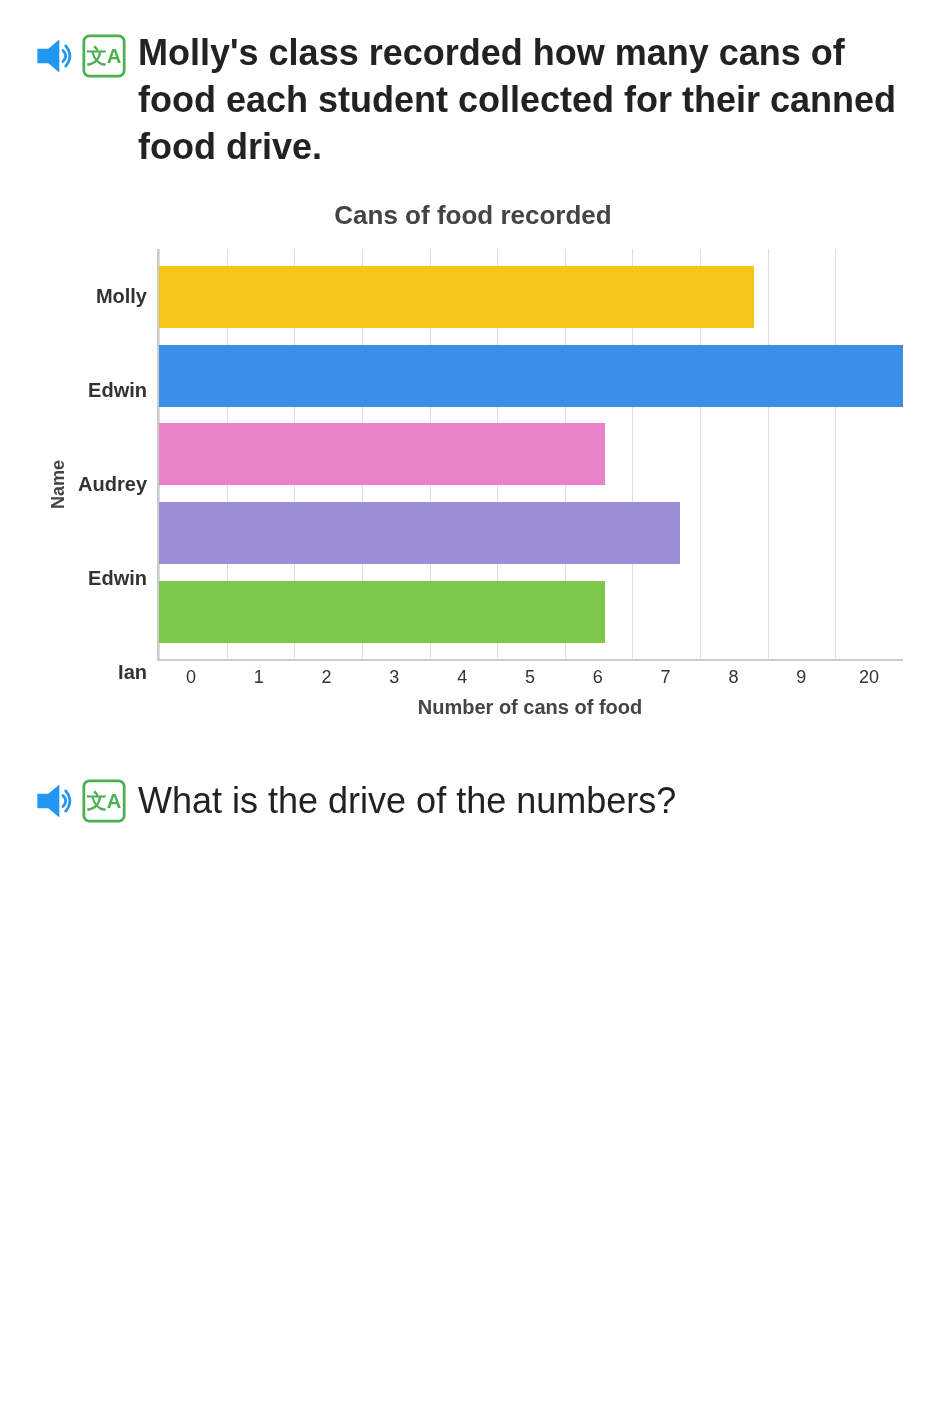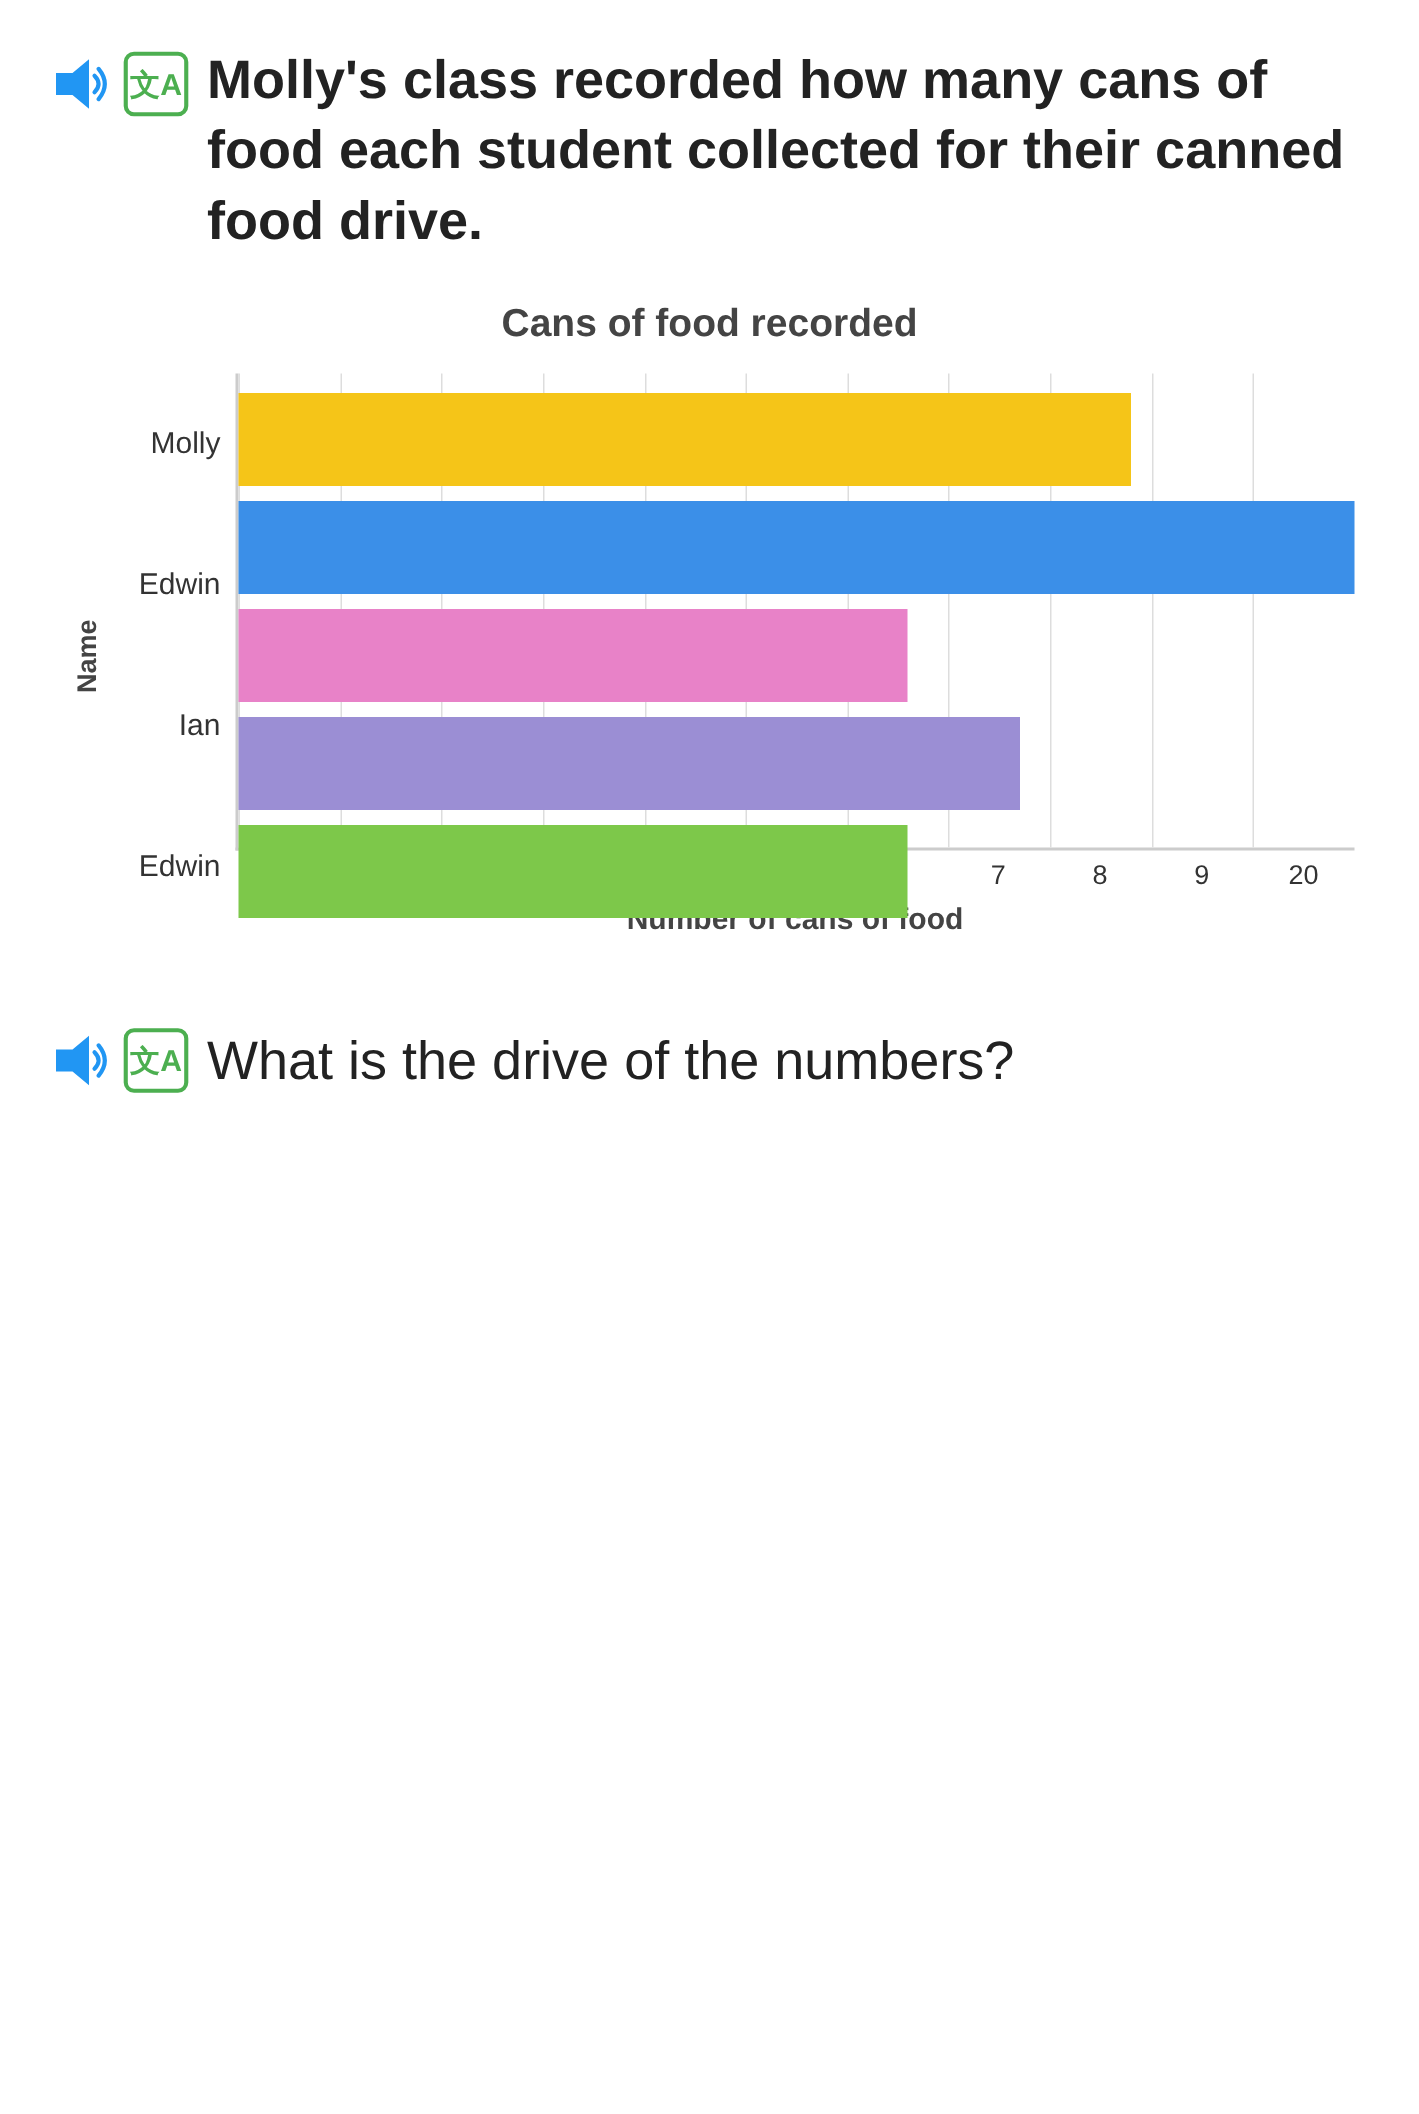--- a/index.html
+++ b/index.html
@@ -67,20 +67,21 @@
       writing-mode: vertical-rl;
       transform: rotate(180deg);
     }
     .y-names {
       display: flex;
       flex-direction: column;
       justify-content: space-around;
       width: 80px;
       padding-right: 10px;
       padding-top: 0;
+      font-weight: bold;
     }
     .y-name {
       font-size: 20px;
       color: #333;
       text-align: right;
       display: flex;
       align-items: center;
       justify-content: flex-end;
       height: 90px;
     }
@@ -181,22 +182,23 @@
 
 <div class="chart-container">
   <div class="chart-title">Cans of food recorded</div>
   <div class="chart-area">
     <div class="y-axis-label-container">
       <span class="y-axis-label">Name</span>
     </div>
     <div class="y-names" id="y-names">
         <div class="y-name" style="height: 94px;">Molly</div>
         <div class="y-name" style="height: 94px;">Edwin</div>
+        <div class="y-name" style="height: 94px;">Audrey</div>
+        <div class="y-name" style="height: 94px;">Edwin</div>
         <div class="y-name" style="height: 94px;">Ian</div>
-        <div class="y-name" style="height: 94px;">Edwin</div>
       </div>
     <div style="flex:1; display:flex; flex-direction:column;">
       <div class="chart-plot" id="chart-plot" style="height:470px;">
         <div class="grid-lines" id="grid-lines">
             <div class="grid-line" style="width: 10%;"></div>
             <div class="grid-line" style="width: 10%;"></div>
             <div class="grid-line" style="width: 10%;"></div>
             <div class="grid-line" style="width: 10%;"></div>
             <div class="grid-line" style="width: 10%;"></div>
             <div class="grid-line" style="width: 10%;"></div>

